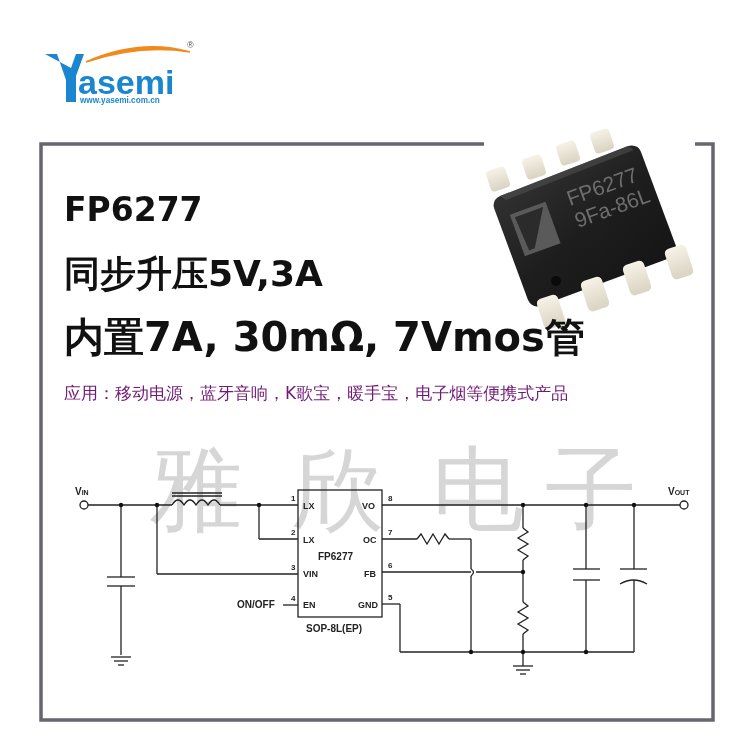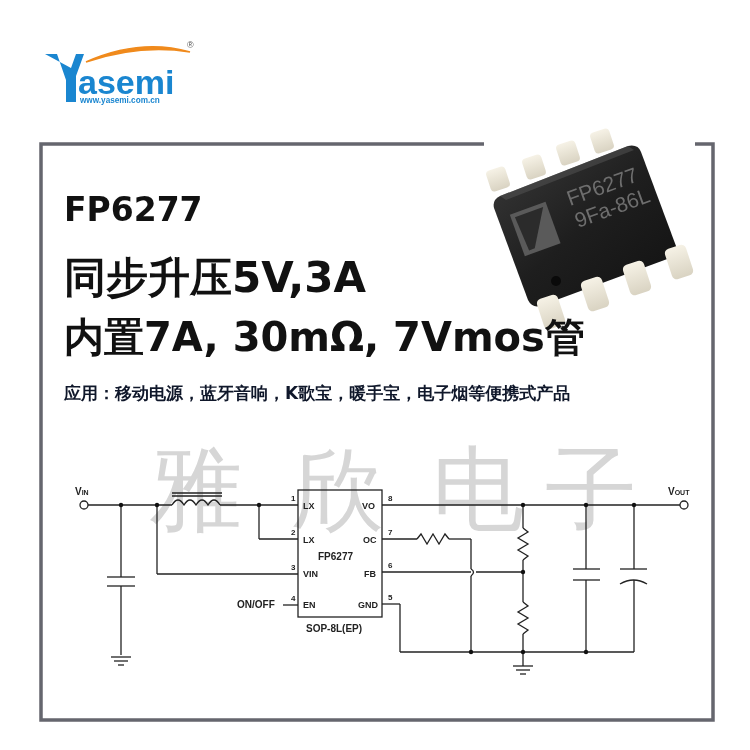--- a/index.html
+++ b/index.html
@@ -3,23 +3,23 @@
 <meta charset="utf-8">
 <style>
   html, body { margin:0; padding:0; }
   body { width:750px; height:750px; background:#ffffff; position:relative; overflow:hidden;
          font-family:"DejaVu Sans", "Liberation Sans", sans-serif; }
   .abs { position:absolute; }
   #logo { left:40px; top:36px; width:170px; height:72px; }
   #frame-svg { left:0; top:0; width:750px; height:750px; }
   #chip { left:478px; top:128px; width:228px; height:205px; }
   .title { left:64px; top:190px; font-family:"DejaVu Sans", sans-serif; font-weight:bold; font-size:33px; color:#111; letter-spacing:0px; }
-  .line2 { left:64px; top:250px; font-family:"DejaVu Sans", sans-serif; font-weight:bold; font-size:42px; color:#111; }
+  .line2 { left:64px; top:250px; font-family:"DejaVu Sans", sans-serif; font-weight:bold; font-size:36px; color:#111; }
   .line3 { left:64px; top:310px; font-family:"DejaVu Sans", sans-serif; font-weight:bold; font-size:40px; color:#111; }
-  .apps { left:64px; top:382px; font-family:"DejaVu Sans", sans-serif; font-weight:bold; font-size:17px; color:#0f172a; white-space:nowrap; }
+  .apps { left:64px; top:382px; font-family:"DejaVu Sans", sans-serif; font-weight:normal; font-size:17px; color:#701a75; white-space:nowrap; }
   .wm { top:428px; font-family:"DejaVu Sans", sans-serif; font-size:92px; color:#d6d6d6; }
   #schem { left:0; top:0; width:750px; height:750px; }
   .pin { font-family:"Liberation Sans", sans-serif; font-weight:bold; font-size:9px; fill:#222; }
   .pinnum { font-family:"Liberation Sans", sans-serif; font-weight:bold; font-size:8px; fill:#222; }
   .lbl { font-family:"Liberation Sans", sans-serif; font-weight:bold; font-size:10px; fill:#222; }
 </style>
 </head>
 <body>
 
 <svg id="logo" class="abs" viewBox="0 0 170 72">

